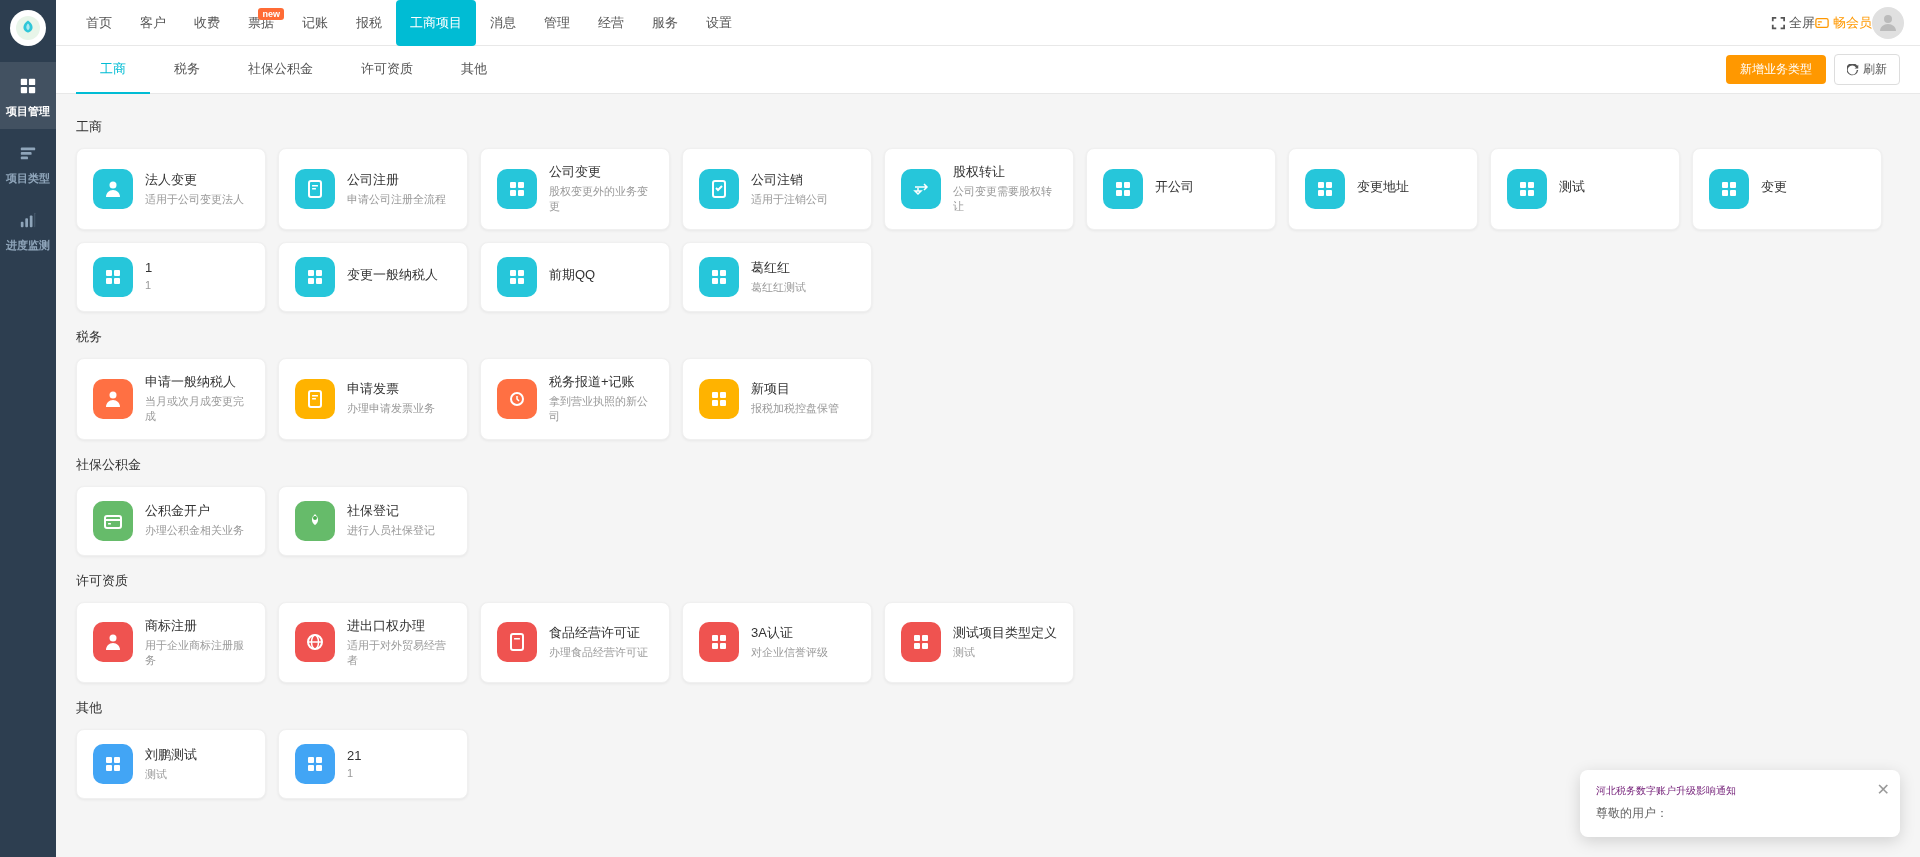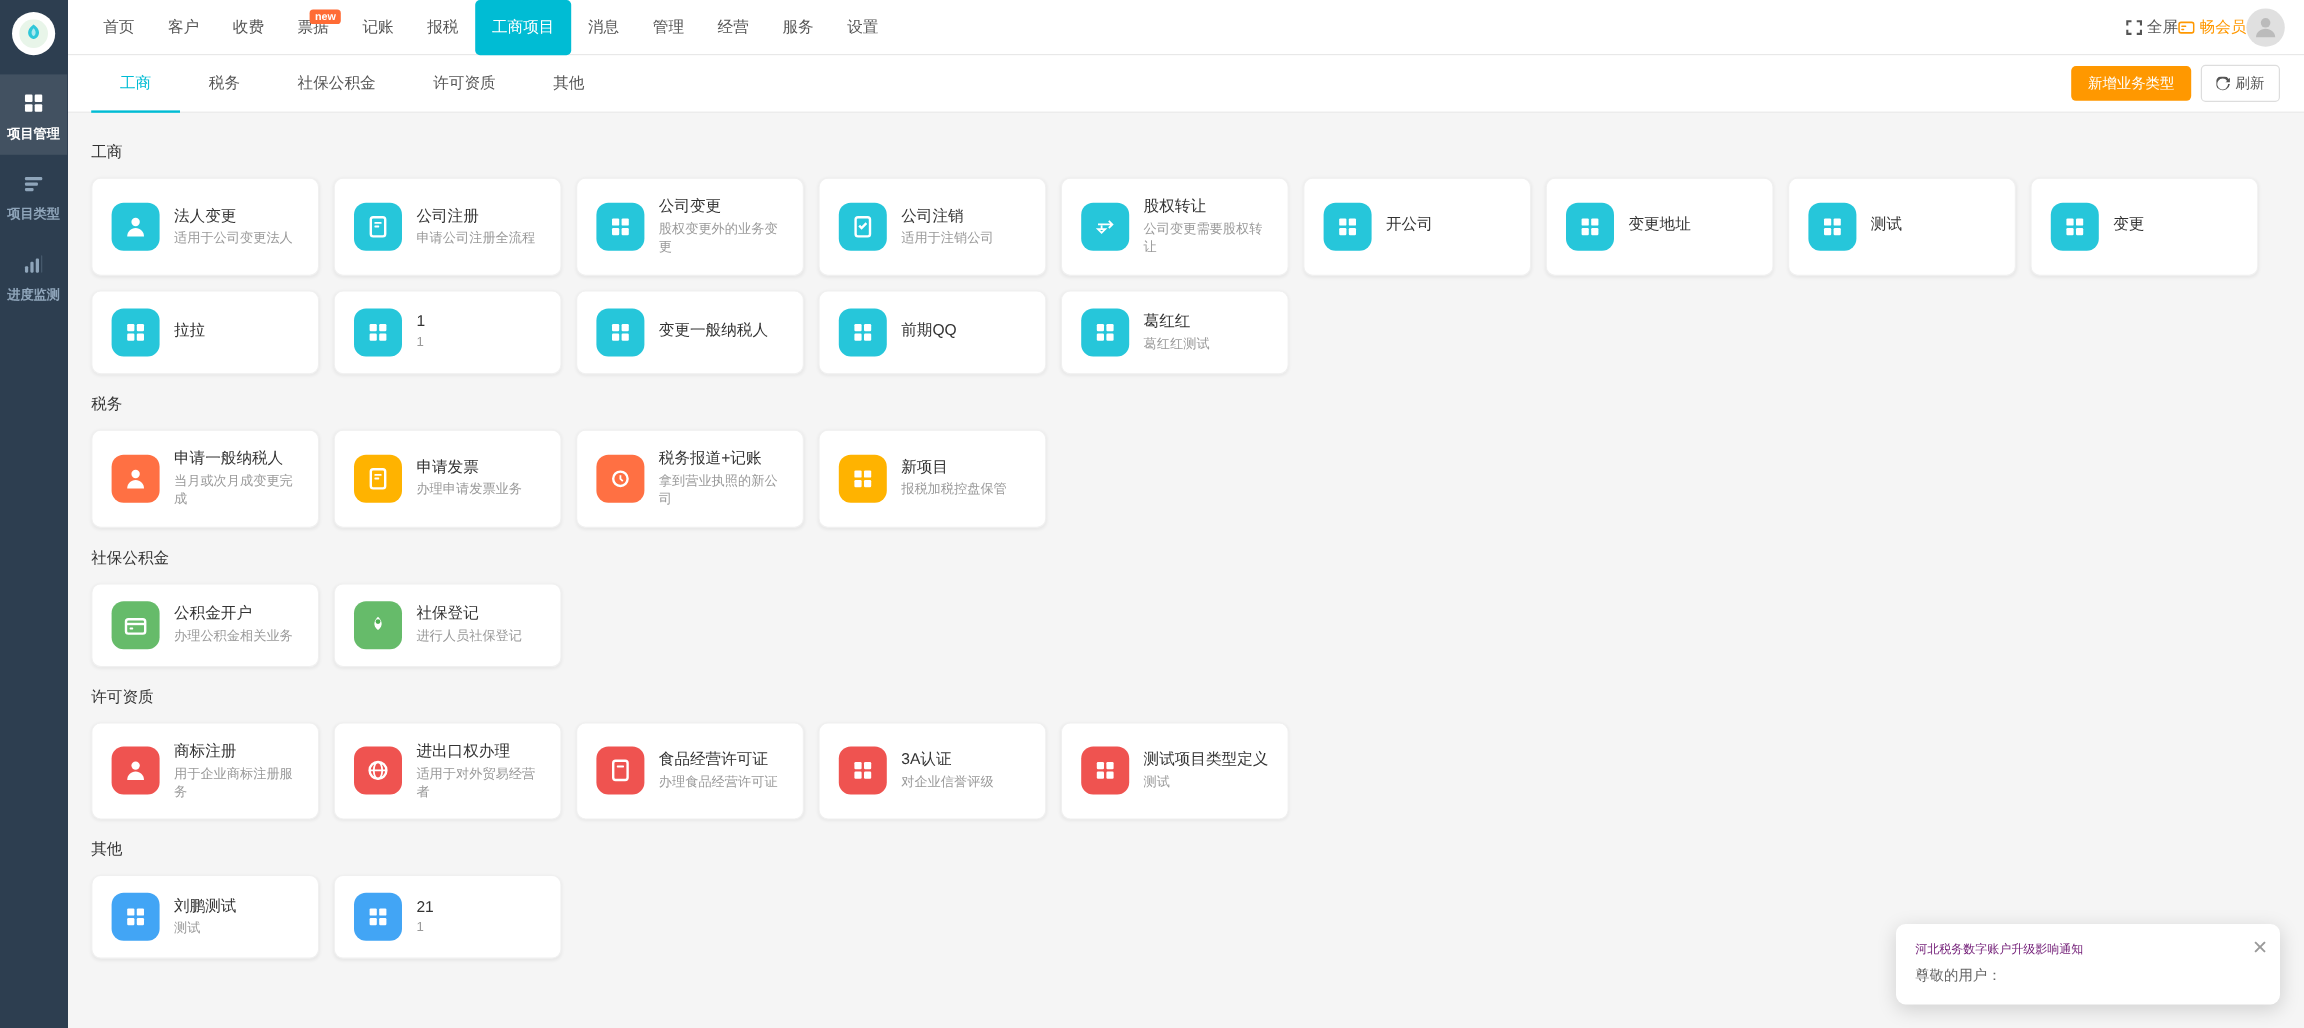--- a/index.html
+++ b/index.html
@@ -356,33 +356,20 @@
       <div class="card">
         <div class="card-icon ic-teal">
             <svg width="20" height="20" viewBox="0 0 20 20" fill="white">
               <rect x="3" y="3" width="6" height="6" rx="1"></rect>
               <rect x="11" y="3" width="6" height="6" rx="1"></rect>
               <rect x="3" y="11" width="6" height="6" rx="1"></rect>
               <rect x="11" y="11" width="6" height="6" rx="1"></rect>
             </svg>
           </div>
         <div class="card-text">
-          <div class="card-title">拉拉</div>
-        </div>
-      </div>
-      <div class="card">
-        <div class="card-icon ic-teal">
-            <svg width="20" height="20" viewBox="0 0 20 20" fill="white">
-              <rect x="3" y="3" width="6" height="6" rx="1"></rect>
-              <rect x="11" y="3" width="6" height="6" rx="1"></rect>
-              <rect x="3" y="11" width="6" height="6" rx="1"></rect>
-              <rect x="11" y="11" width="6" height="6" rx="1"></rect>
-            </svg>
-          </div>
-        <div class="card-text">
           <div class="card-title">1</div>
           <div class="card-desc">1</div>
         </div>
       </div>
       <div class="card">
         <div class="card-icon ic-teal">
             <svg width="20" height="20" viewBox="0 0 20 20" fill="white">
               <rect x="3" y="3" width="6" height="6" rx="1"></rect>
               <rect x="11" y="3" width="6" height="6" rx="1"></rect>
               <rect x="3" y="11" width="6" height="6" rx="1"></rect>

